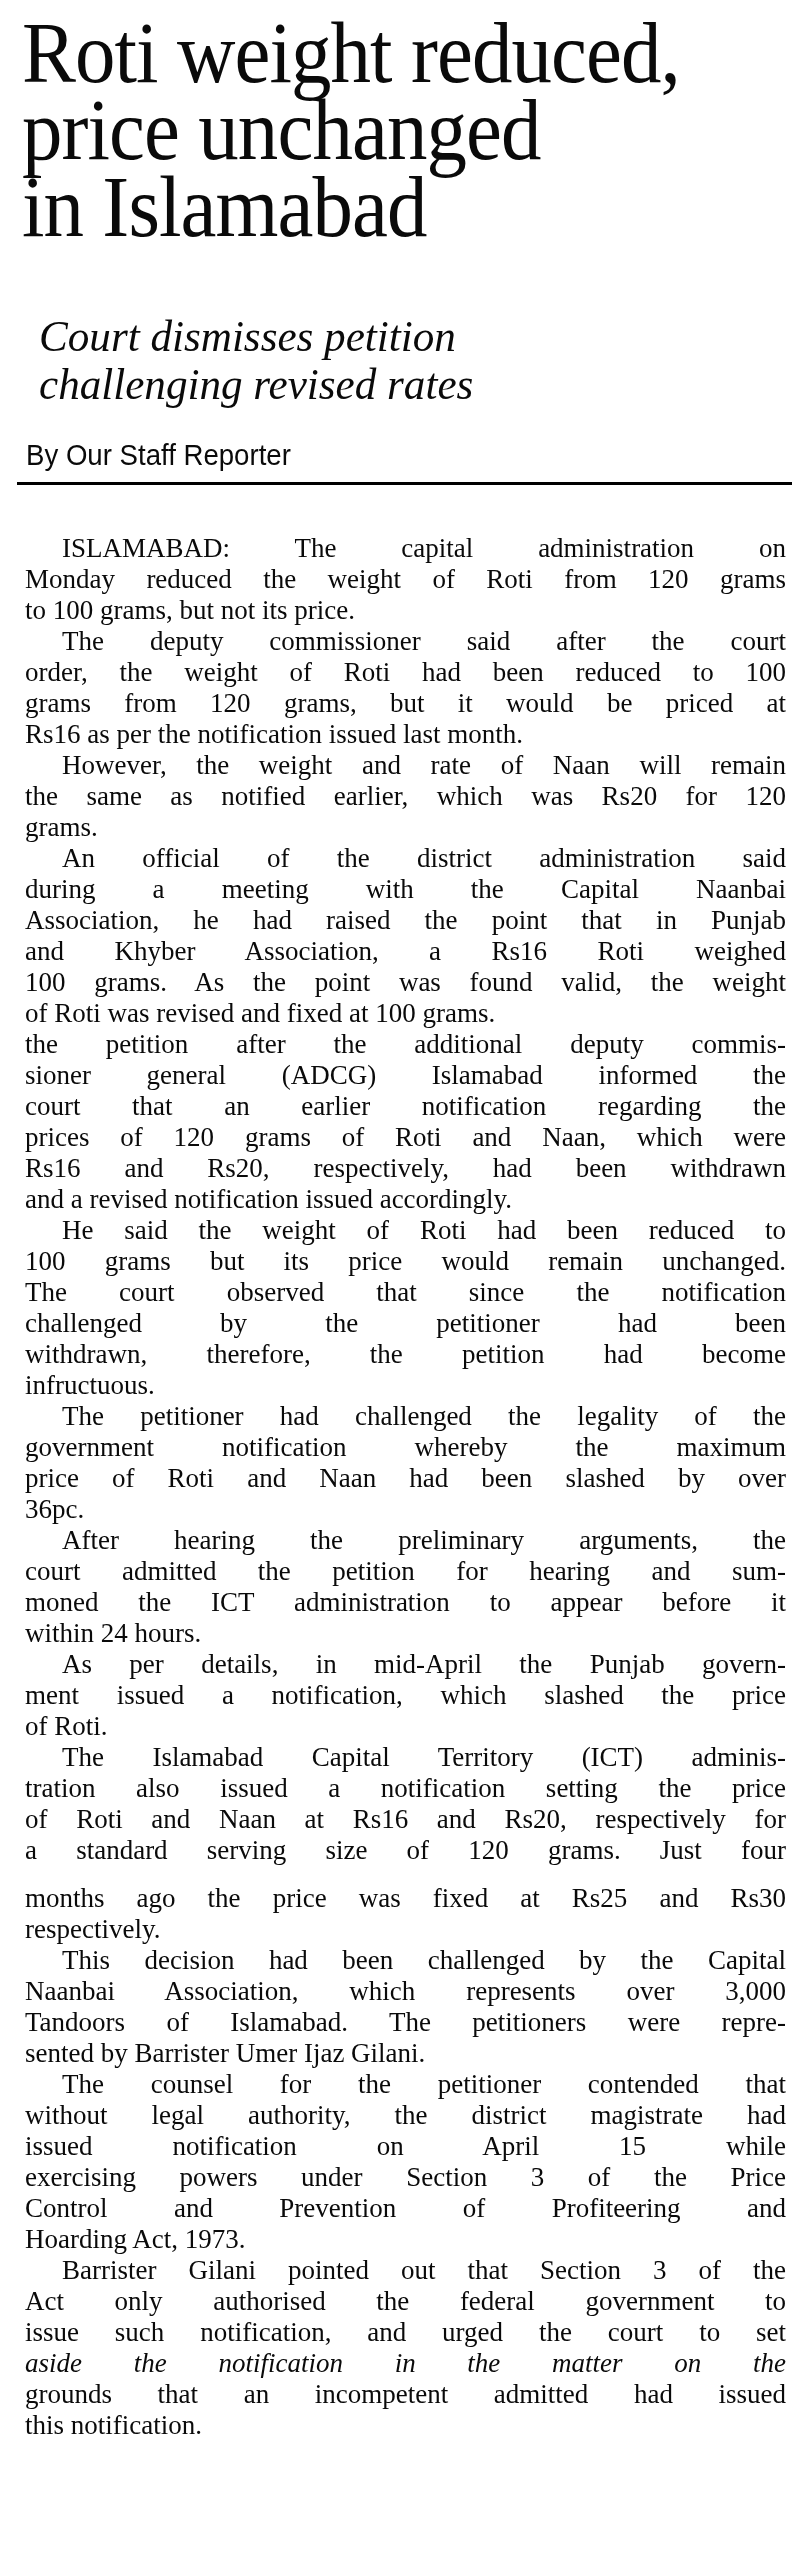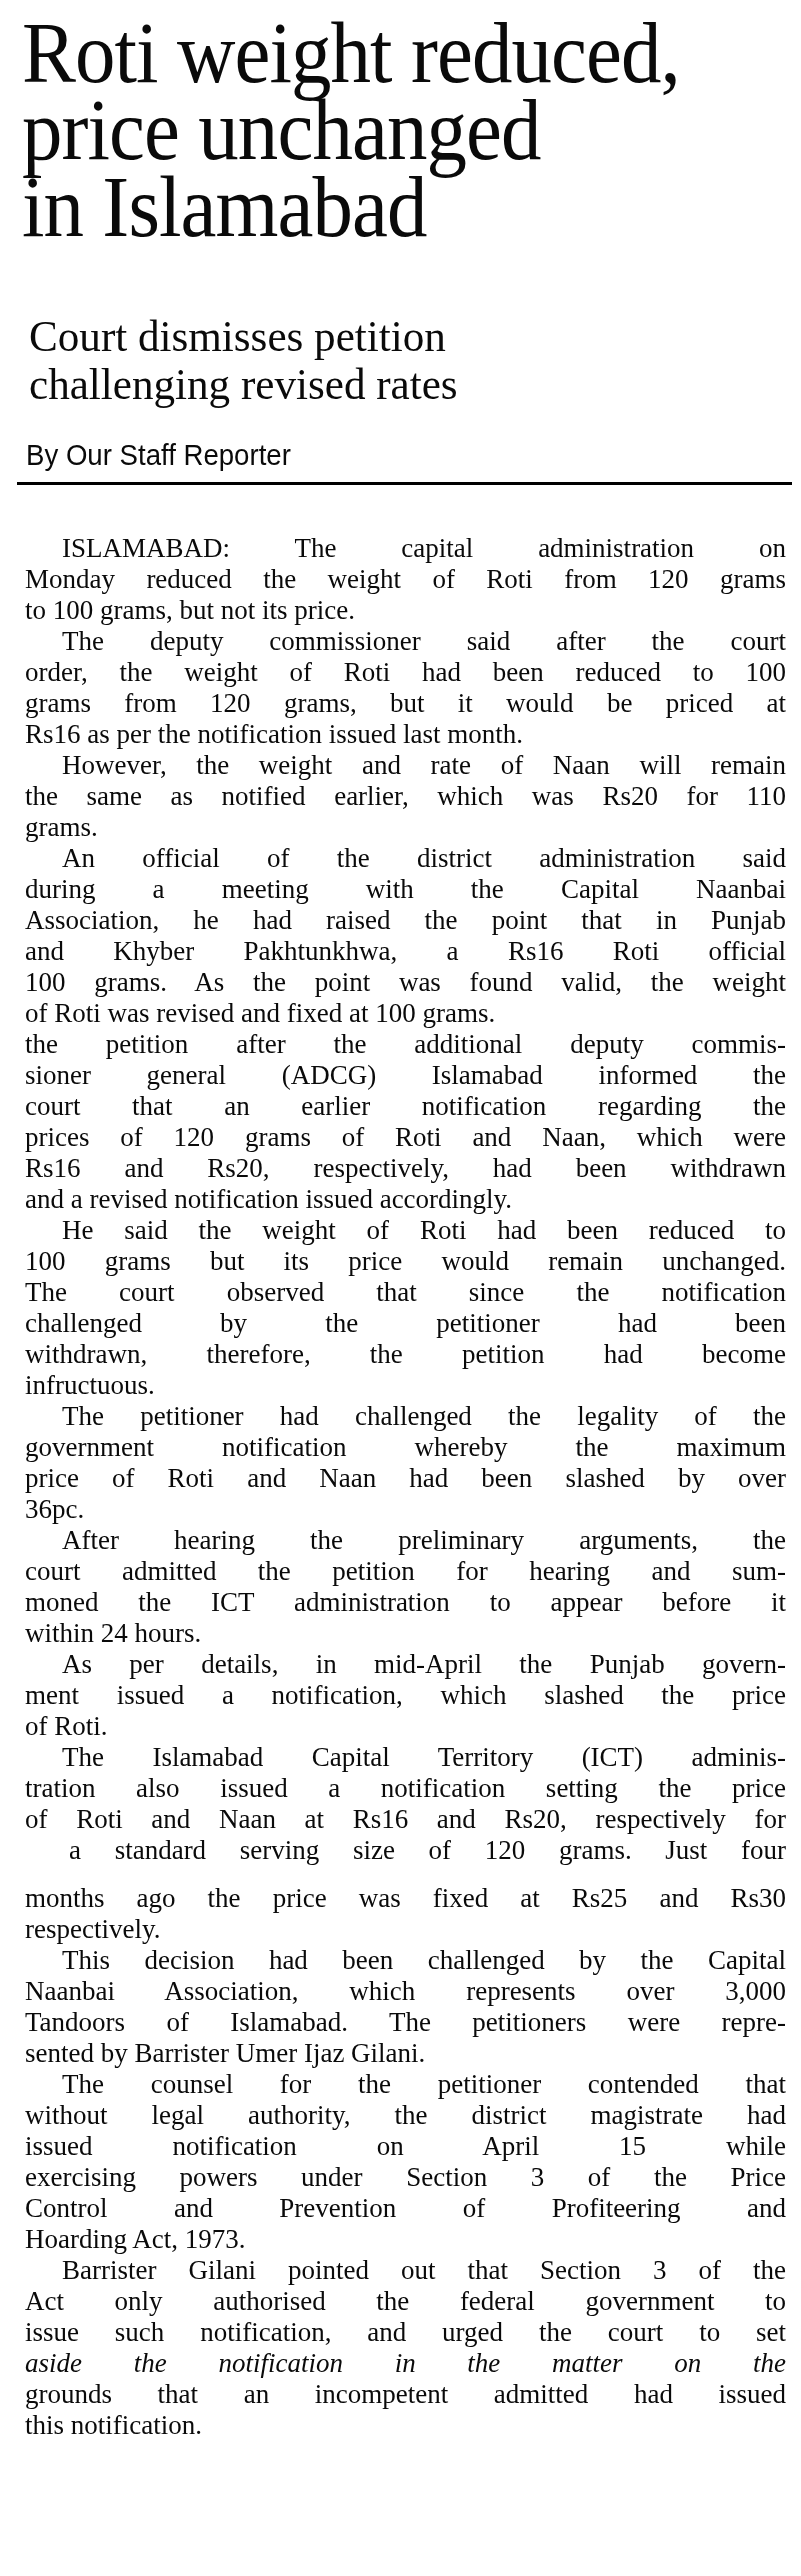--- a/index.html
+++ b/index.html
@@ -27,27 +27,28 @@
     letter-spacing: -1px;
   }
   .headline .hl-line {
     display: block;
     white-space: nowrap;
     transform-origin: left top;
     transform: scaleX(0.93);
   }
   .subhead {
     position: absolute;
-    left: 29px;
+    left: 39px;
     top: 313px;
     margin: 0;
     font-family: "Liberation Serif", "DejaVu Serif", serif;
     font-weight: normal;
     font-size: 44px;
     line-height: 48px;
+    font-style: italic;
   }
   .subhead .sh-line {
     display: block;
     white-space: nowrap;
     transform-origin: left top;
     transform: scaleX(0.98);
   }
   .byline {
     position: absolute;
     left: 26px;
@@ -114,28 +115,28 @@
       <span class="line last" style="white-space: normal;">to 100 grams, but not its price.</span>
     </div>
     <div class="para">
       <span class="line indent" style="white-space: nowrap;">The deputy commissioner said after the court</span>
       <span class="line" style="white-space: nowrap;">order, the weight of Roti had been reduced to 100</span>
       <span class="line" style="white-space: nowrap;">grams from 120 grams, but it would be priced at</span>
       <span class="line last" style="white-space: normal;">Rs16 as per the notification issued last month.</span>
     </div>
     <div class="para">
       <span class="line indent" style="white-space: nowrap;">However, the weight and rate of Naan will remain</span>
-      <span class="line" style="white-space: nowrap;">the same as notified earlier, which was Rs20 for 110</span>
+      <span class="line" style="white-space: nowrap;">the same as notified earlier, which was Rs20 for 120</span>
       <span class="line last" style="white-space: normal;">grams.</span>
     </div>
     <div class="para">
       <span class="line indent" style="white-space: nowrap;">An official of the district administration said</span>
       <span class="line" style="white-space: nowrap;">during a meeting with the Capital Naanbai</span>
       <span class="line" style="white-space: nowrap;">Association, he had raised the point that in Punjab</span>
-      <span class="line" style="white-space: nowrap;">and Khyber Pakhtunkhwa, a Rs16 Roti official</span>
+      <span class="line" style="white-space: nowrap;">and Khyber Association, a Rs16 Roti weighed</span>
       <span class="line" style="white-space: nowrap;">100 grams. As the point was found valid, the weight</span>
       <span class="line last" style="white-space: normal;">of Roti was revised and fixed at 100 grams.</span>
     </div>
     <div class="para">
       <span class="line" style="white-space: nowrap;">the petition after the additional deputy commis-</span>
       <span class="line" style="white-space: nowrap;">sioner general (ADCG) Islamabad informed the</span>
       <span class="line" style="white-space: nowrap;">court that an earlier notification regarding the</span>
       <span class="line" style="white-space: nowrap;">prices of 120 grams of Roti and Naan, which were</span>
       <span class="line" style="white-space: nowrap;">Rs16 and Rs20, respectively, had been withdrawn</span>
       <span class="line last" style="white-space: normal;">and a revised notification issued accordingly.</span>
@@ -162,21 +163,21 @@
     </div>
     <div class="para">
       <span class="line indent" style="white-space: nowrap;">As per details, in mid-April the Punjab govern-</span>
       <span class="line" style="white-space: nowrap;">ment issued a notification, which slashed the price</span>
       <span class="line last" style="white-space: normal;">of Roti.</span>
     </div>
     <div class="para">
       <span class="line indent" style="white-space: nowrap;">The Islamabad Capital Territory (ICT) adminis-</span>
       <span class="line" style="white-space: nowrap;">tration also issued a notification setting the price</span>
       <span class="line" style="white-space: nowrap;">of Roti and Naan at Rs16 and Rs20, respectively for</span>
-      <span class="line" style="white-space: nowrap; margin-left: 44px;">a standard serving size of 120 grams. Just four</span>
+      <span class="line" style="white-space: nowrap;">a standard serving size of 120 grams. Just four</span>
       <span class="line" style="white-space: nowrap; margin-top: 17px;">months ago the price was fixed at Rs25 and Rs30</span>
       <span class="line last" style="white-space: normal;">respectively.</span>
     </div>
     <div class="para">
       <span class="line indent" style="white-space: nowrap;">This decision had been challenged by the Capital</span>
       <span class="line" style="white-space: nowrap;">Naanbai Association, which represents over 3,000</span>
       <span class="line" style="white-space: nowrap;">Tandoors of Islamabad. The petitioners were repre-</span>
       <span class="line last" style="white-space: normal;">sented by Barrister Umer Ijaz Gilani.</span>
     </div>
     <div class="para">

